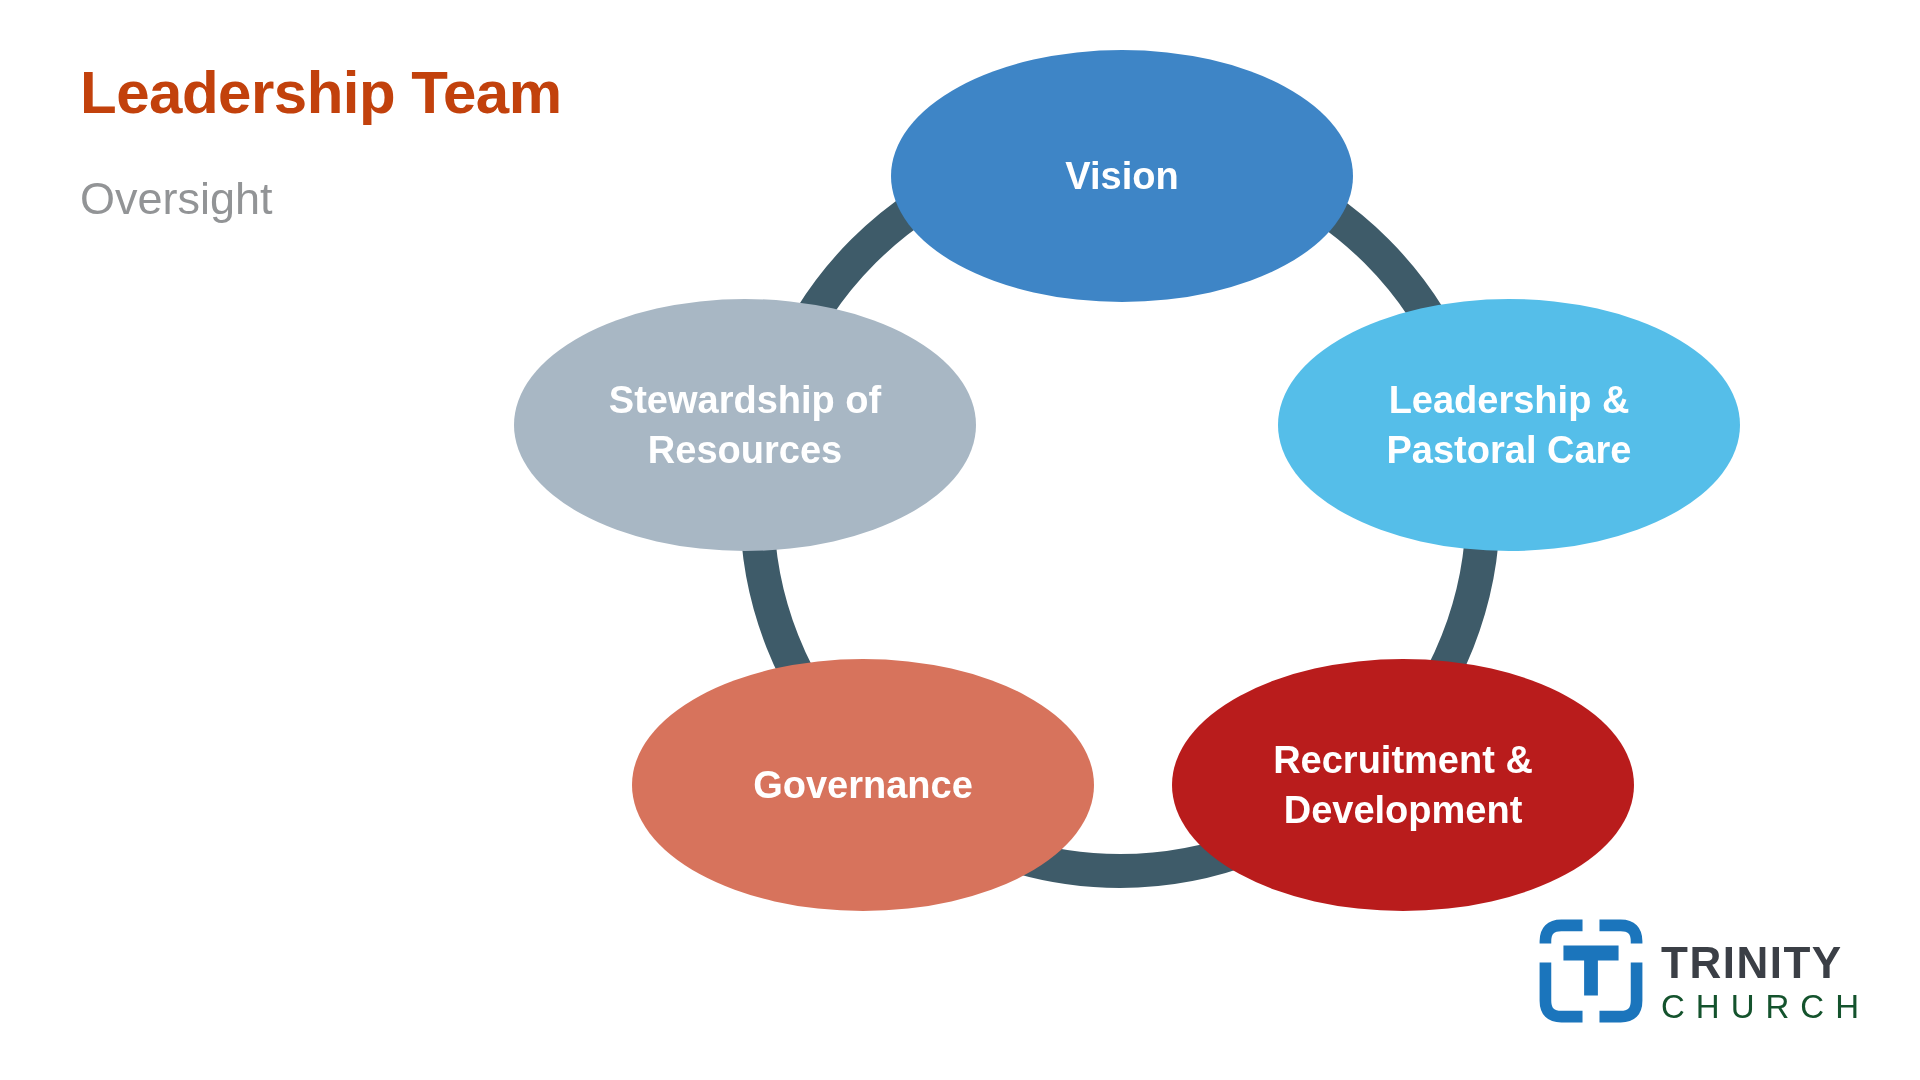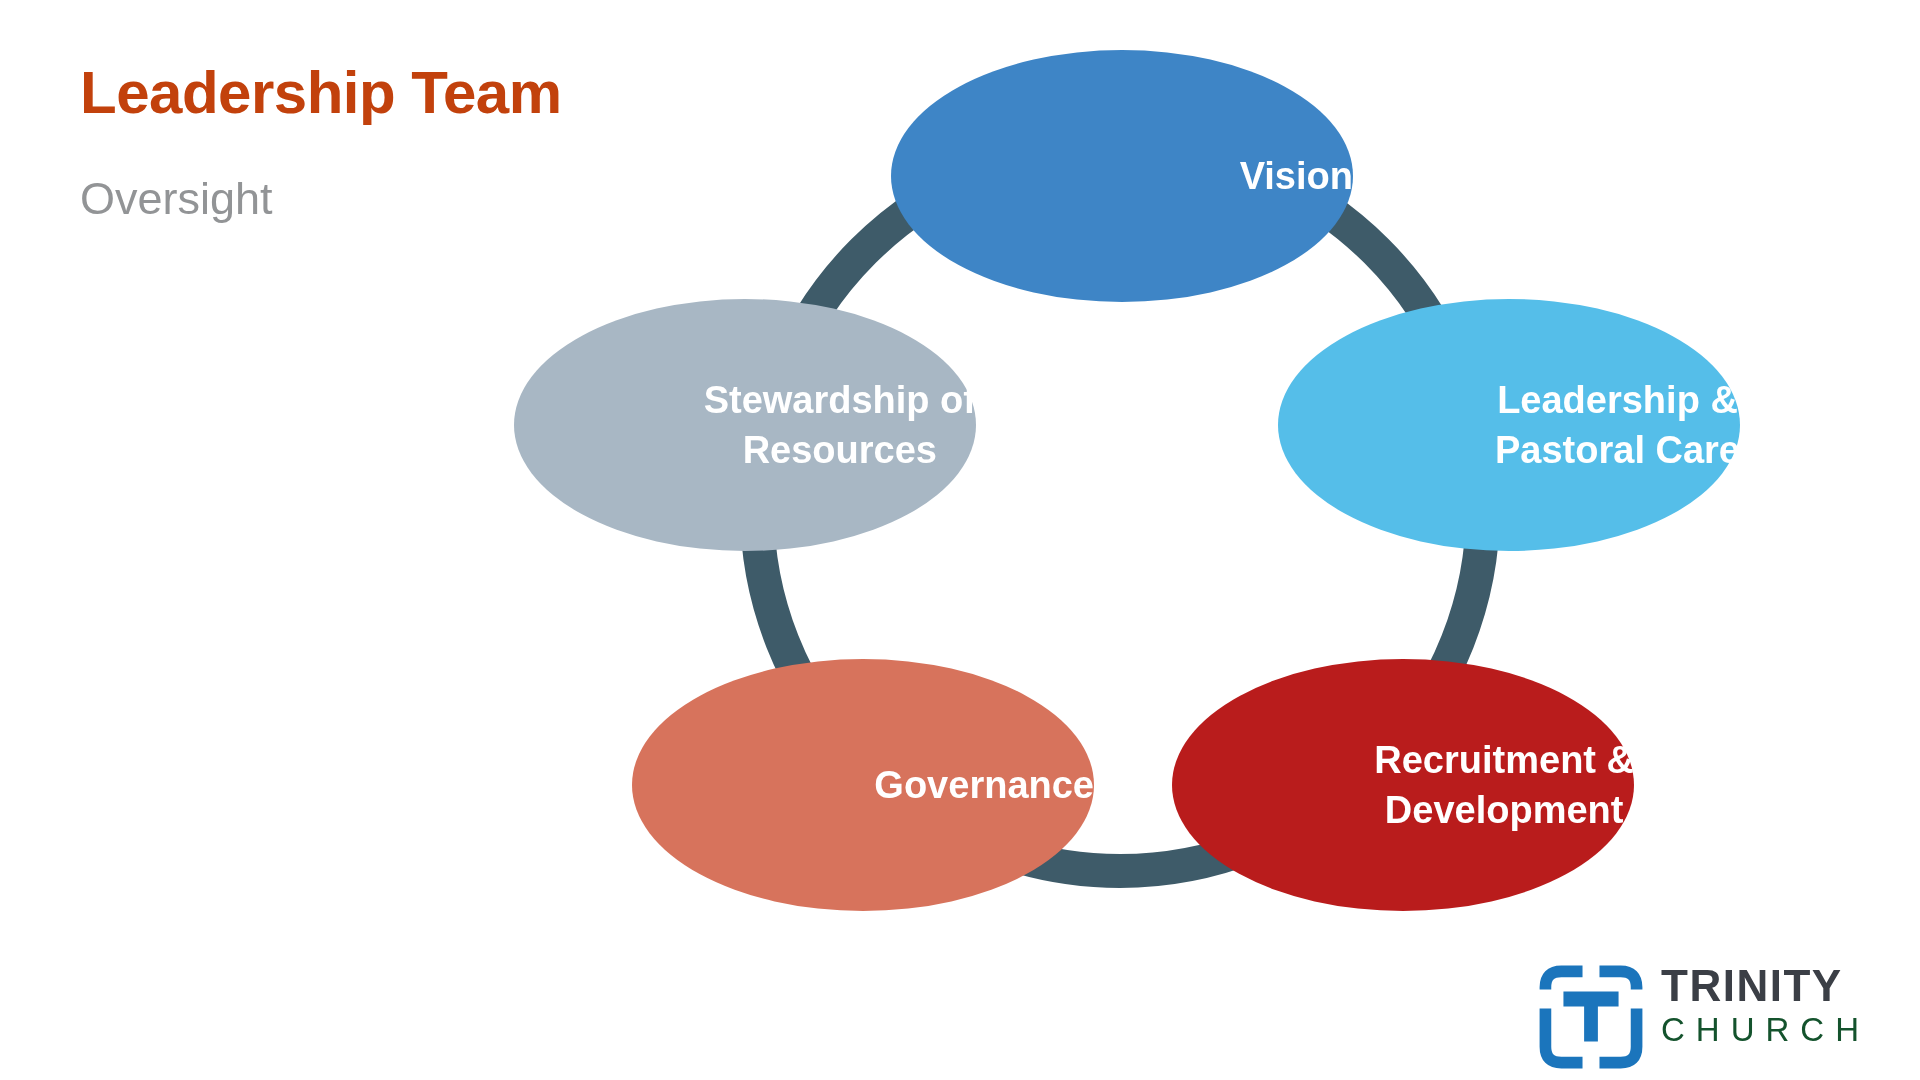--- a/index.html
+++ b/index.html
@@ -38,42 +38,42 @@
     width: 760px; height: 760px;
     border: 34px solid #3e5b69;
     border-radius: 50%;
   }
   .node {
     position: absolute;
     width: 462px; height: 252px;
     border-radius: 50%;
     display: flex;
     align-items: center;
-    justify-content: flex-end;
+    justify-content: center;
     text-align: center;
   }
   .node .node-label {
     color: #ffffff;
     font-size: 38px;
     font-weight: bold;
     line-height: 50px;
   }
   .node .node-label span { display: block; }
   .node-vision       { left: 891px;  top: 50px;  }
   .node-stewardship  { left: 514px;  top: 299px; }
   .node-leadership   { left: 1278px; top: 299px; }
   .node-governance   { left: 632px;  top: 659px; }
   .node-recruitment  { left: 1172px; top: 659px; }
 
   
   .logo {
     position: absolute;
-    left: 1538px; top: 964px;
+    left: 1538px; top: 918px;
     display: flex;
-    align-items: flex-start;
+    align-items: flex-end;
   }
   .logo-mark { width: 106px; height: 106px; display: block; }
   .logo-text { margin-left: 17px; display: flex; flex-direction: column; }
   .logo-name {
     font-size: 44px;
     font-weight: bold;
     letter-spacing: 1.5px;
     color: #3b3f46;
     line-height: 44px;
   }

